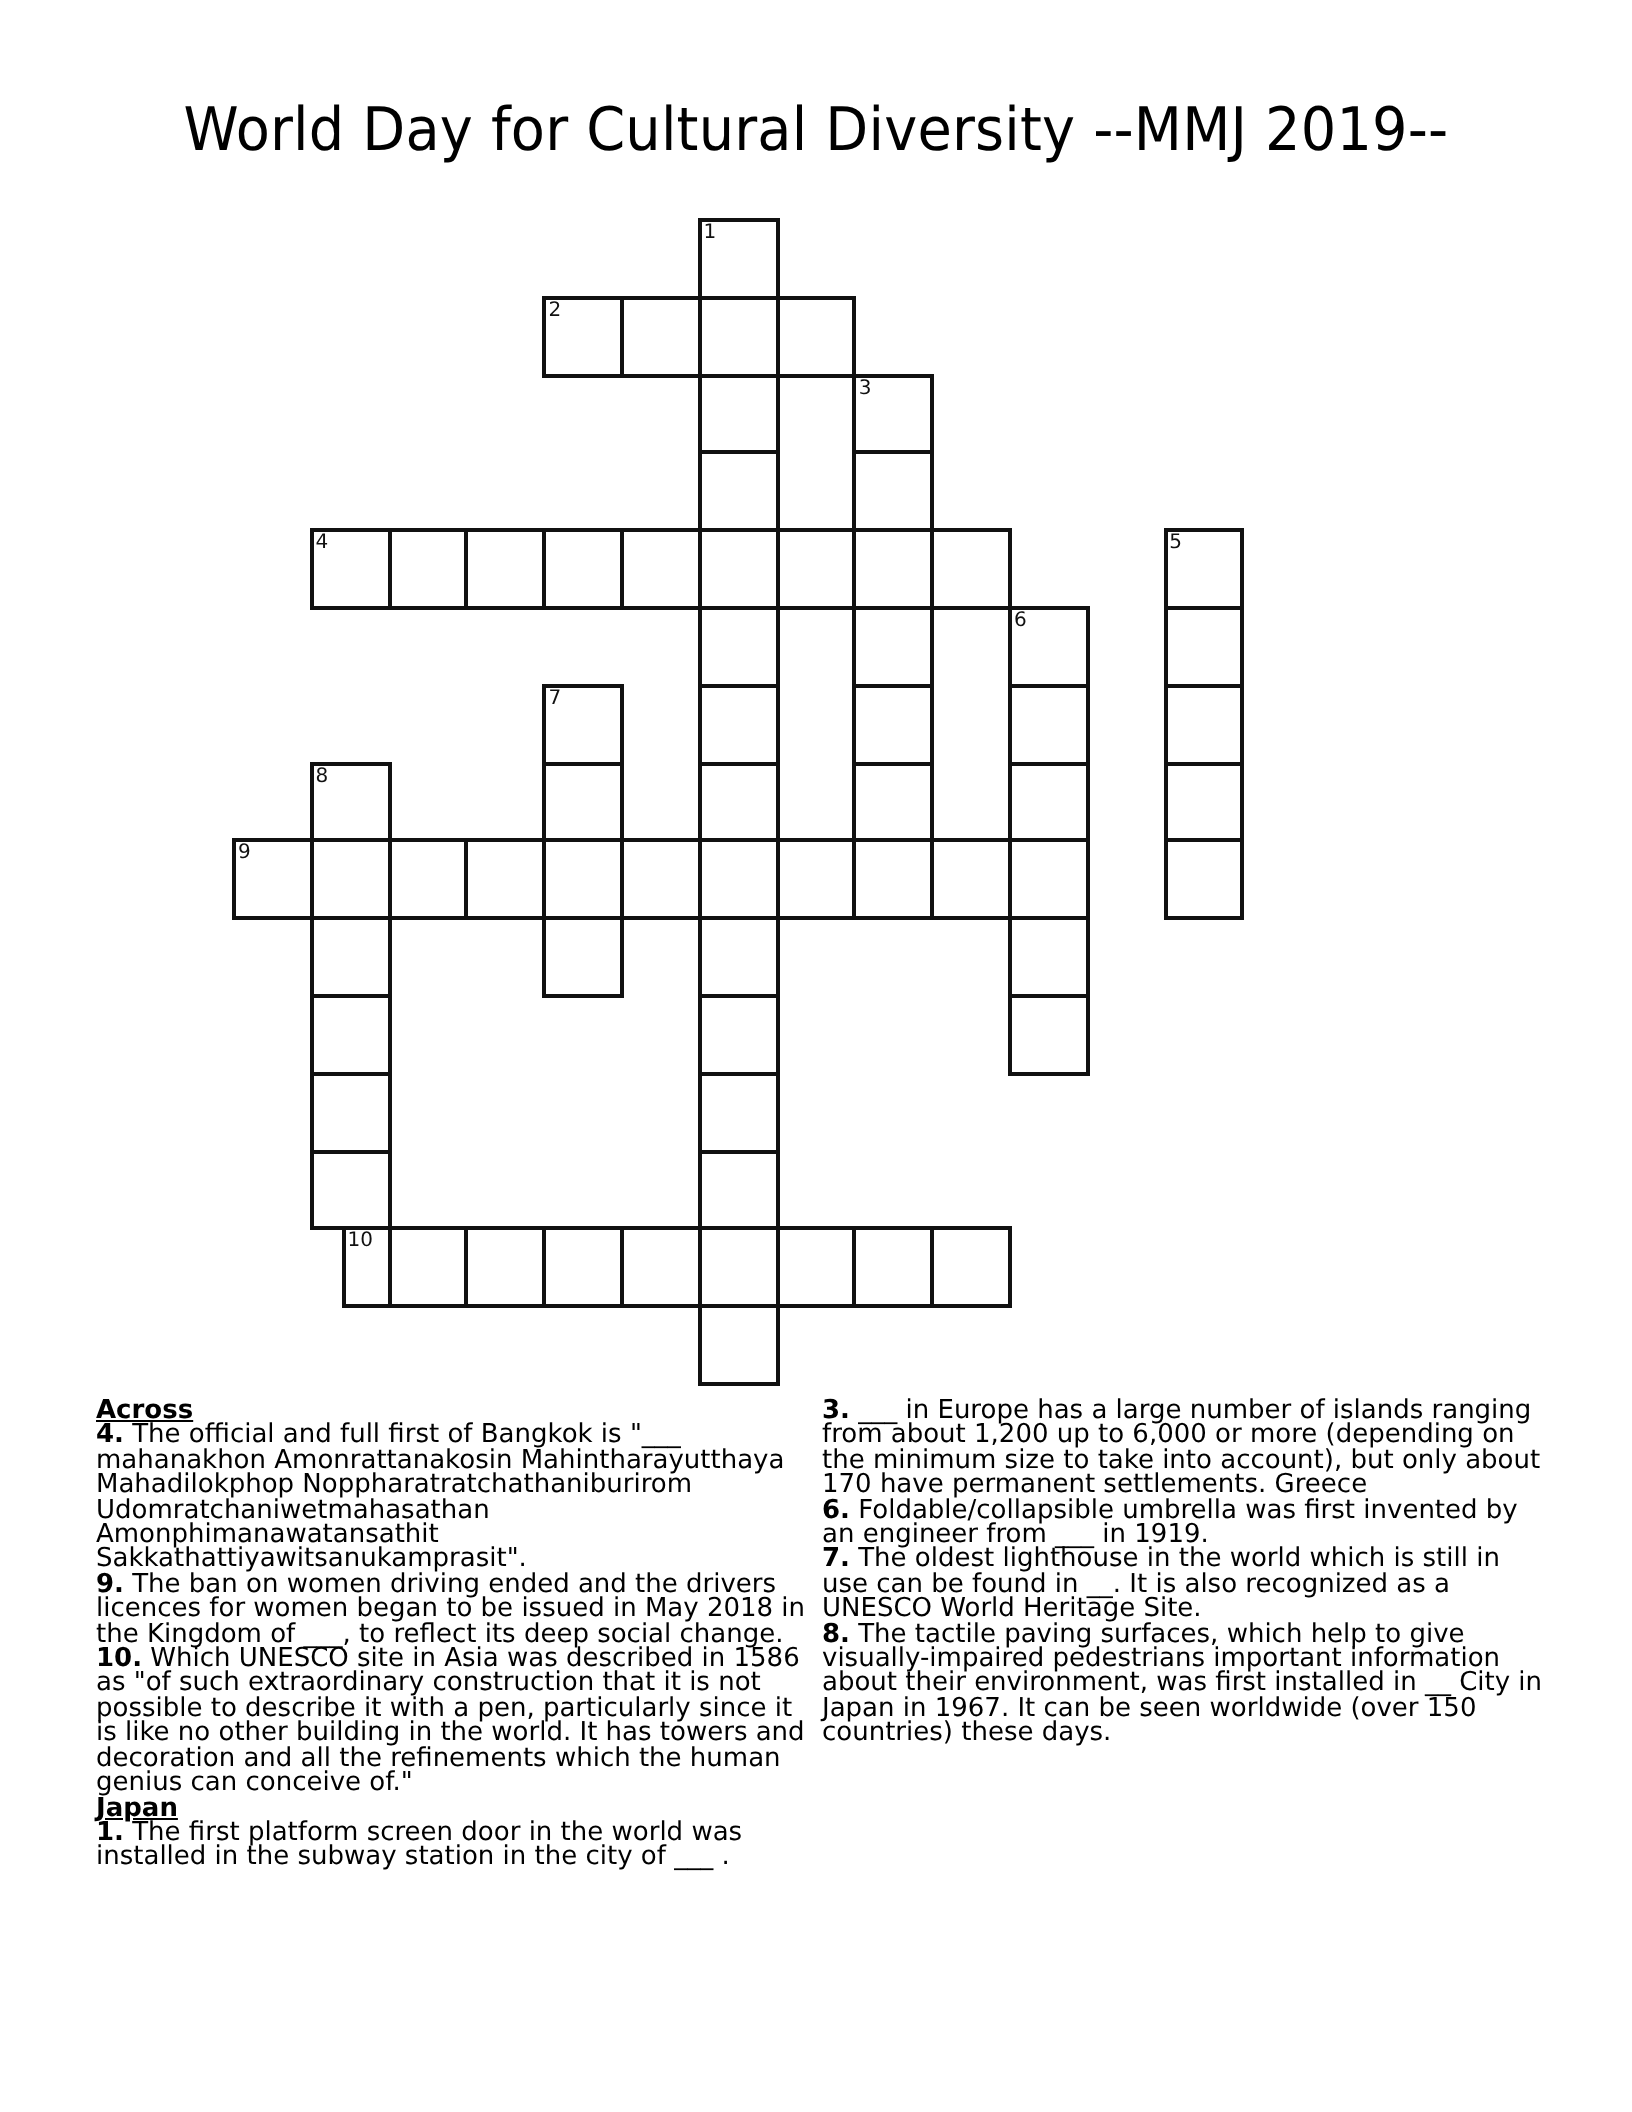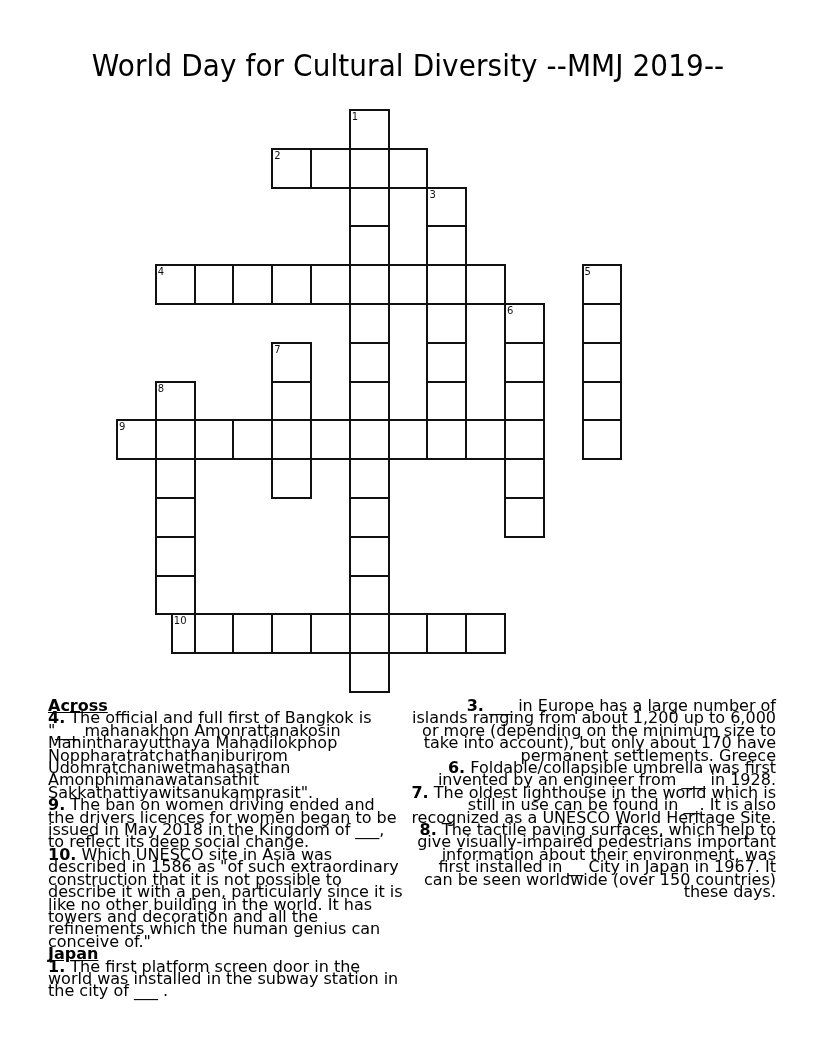--- a/index.html
+++ b/index.html
@@ -48,32 +48,31 @@
       left: 1px;
       top: 0px;
       font-size: 10px;
       line-height: 12px;
       font-family: "DejaVu Sans", sans-serif;
       color: #111;
     }
     .clues {
       position: absolute;
       top: 700px;
-      font-size: 16px;
+      font-size: 13px;
       line-height: 12.4px;
       font-family: "DejaVu Sans", sans-serif;
     }
     .clues.left {
       left: 48px;
       width: 356px;
     }
     .clues.right {
       left: 411px;
       width: 365px;
-      text-align: right;
     }
     .clue-heading {
       font-weight: bold;
       text-decoration: underline;
     }
     .clue {
       margin: 0;
     }
     .clue .n {
       font-weight: bold;
@@ -178,16 +177,16 @@
   <div class="clue-heading">Across</div>
   <p class="clue"><span class="n">4.</span><span> The official and full first of Bangkok is "___ mahanakhon Amonrattanakosin Mahintharayutthaya Mahadilokphop Noppharatratchathaniburirom Udomratchaniwetmahasathan Amonphimanawatansathit Sakkathattiyawitsanukamprasit".</span></p>
   <p class="clue"><span class="n">9.</span><span> The ban on women driving ended and the drivers licences for women began to be issued in May 2018 in the Kingdom of ___, to reflect its deep social change.</span></p>
   <p class="clue"><span class="n">10.</span><span> Which UNESCO site in Asia was described in 1586 as "of such extraordinary construction that it is not possible to describe it with a pen, particularly since it is like no other building in the world. It has towers and decoration and all the refinements which the human genius can conceive of."</span></p>
   <div class="clue-heading">Japan</div>
   <p class="clue"><span class="n">1.</span><span> The first platform screen door in the world was installed in the subway station in the city of ___ .</span></p>
 </div>
 
 <div class="clues right">
   <p class="clue"><span class="n">3.</span><span> ___ in Europe has a large number of islands ranging from about 1,200 up to 6,000 or more (depending on the minimum size to take into account), but only about 170 have permanent settlements. Greece</span></p>
-  <p class="clue"><span class="n">6.</span><span> Foldable/collapsible umbrella was first invented by an engineer from ___ in 1928.</span></p>
+  <p class="clue"><span class="n">6.</span><span> Foldable/collapsible umbrella was first invented by an engineer from ___ in 1919.</span></p>
   <p class="clue"><span class="n">7.</span><span> The oldest lighthouse in the world which is still in use can be found in __. It is also recognized as a UNESCO World Heritage Site.</span></p>
   <p class="clue"><span class="n">8.</span><span> The tactile paving surfaces, which help to give visually-impaired pedestrians important information about their environment, was first installed in __ City in Japan in 1967. It can be seen worldwide (over 150 countries) these days.</span></p>
 </div>
 
 </body></html>

